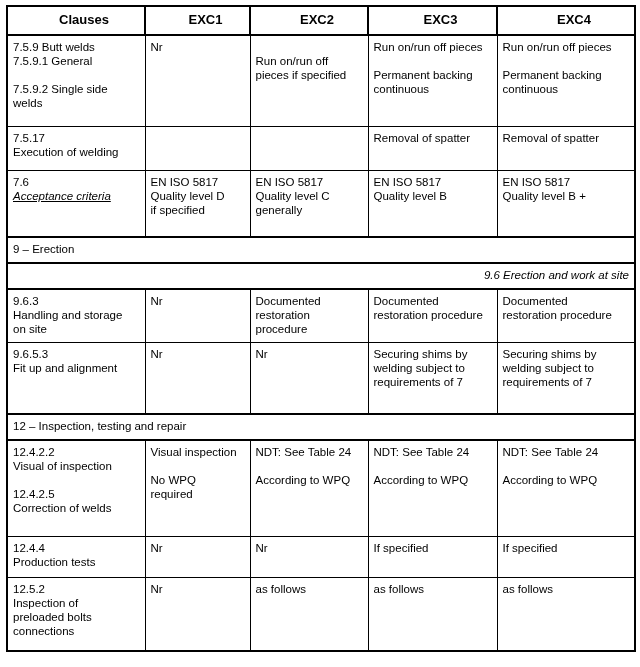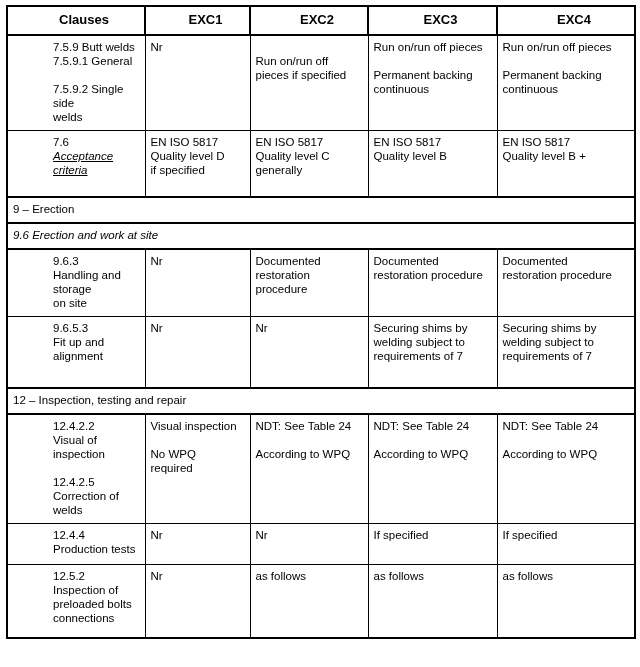--- a/index.html
+++ b/index.html
@@ -59,38 +59,38 @@
   }
   tr.head-row th:first-child { border-left: none; }
   tr.head-row th:last-child  { border-right: none; }
 
   
   td.clause {
     font-weight: bold;
     font-size: 11.5px;
     line-height: 14px;
   }
-  td.clause .ln { display: block; margin-left: 40px; }
+  td.clause .ln { display: block; }
   td.clause .ital { font-style: italic; }
   td.clause .underline { text-decoration: underline; }
   td.clause .gap { display: block; height: 14px; }
 
   
   td.data .ln { display: block; }
   td.data .gap { display: block; height: 14px; }
 
   
   td.section {
     font-weight: bold;
     font-size: 13px;
     padding: 7px 5px 8px 6px;
     line-height: 16px;
     border-radius: 6px;
   }
-  td.section.ital { font-style: italic; }
+  td.section.ital { font-style: italic; text-align: right; }
 
   
   tr.thick-bottom > td { border-bottom: 2.5px solid #000; }
 
   td.tall-a { height: 80px; }
   td.tall-b { height: 33px; }
   td.tall-c { height: 55px; }
   td.tall-d { height: 42px; }
   td.tall-e { height: 60px; }
   td.tall-f { height: 85px; }
@@ -141,20 +141,38 @@
             <span class="ln">Permanent backing</span>
             <span class="ln">continuous</span>
           </td>
           <td class="data">
             <span class="ln">Run on/run off pieces</span>
             <span class="gap"></span>
             <span class="ln">Permanent backing</span>
             <span class="ln">continuous</span>
           </td>
         </tr>
+        <tr>
+          <td class="clause tall-b">
+            <span class="ln">7.5.17</span>
+            <span class="ln">Execution of welding</span>
+          </td>
+          <td class="data">
+            <span class="gap"></span>
+          </td>
+          <td class="data">
+            <span class="gap"></span>
+          </td>
+          <td class="data">
+            <span class="ln">Removal of spatter</span>
+          </td>
+          <td class="data">
+            <span class="ln">Removal of spatter</span>
+          </td>
+        </tr>
         <tr class="thick-bottom">
           <td class="clause tall-c">
             <span class="ln">7.6</span>
             <span class="ln ital underline">Acceptance criteria</span>
           </td>
           <td class="data">
             <span class="ln">EN ISO 5817</span>
             <span class="ln">Quality level D</span>
             <span class="ln">if specified</span>
           </td>

